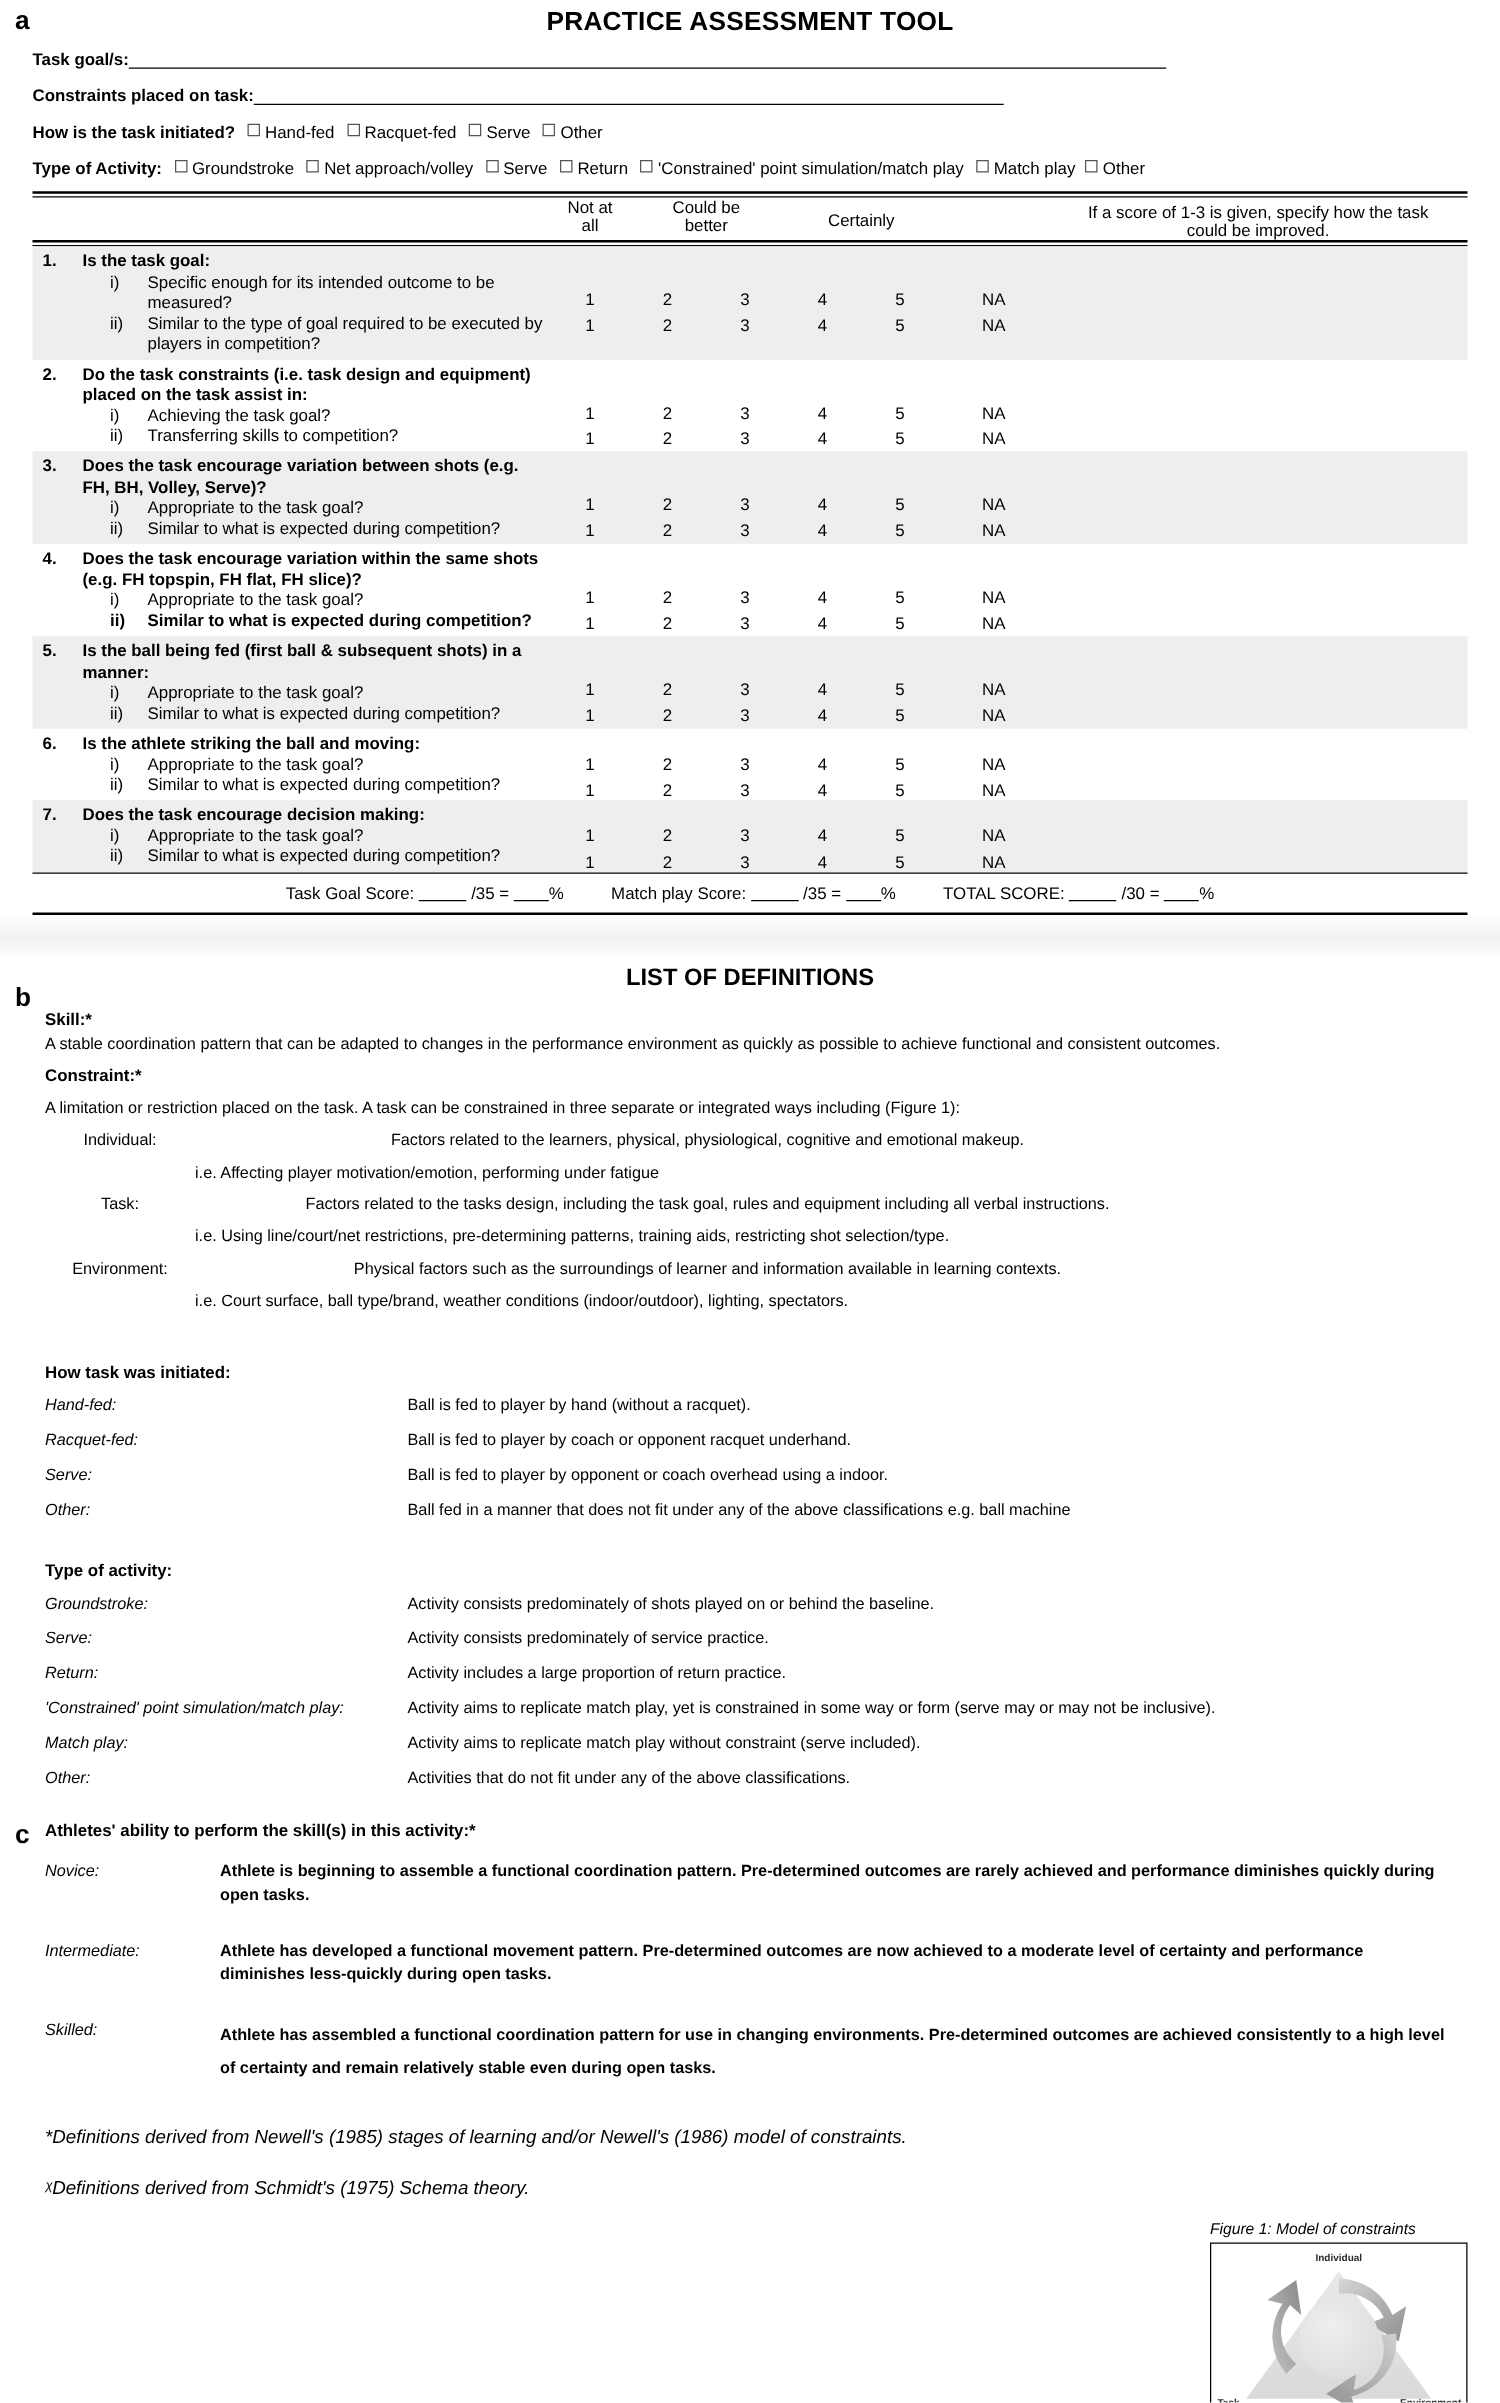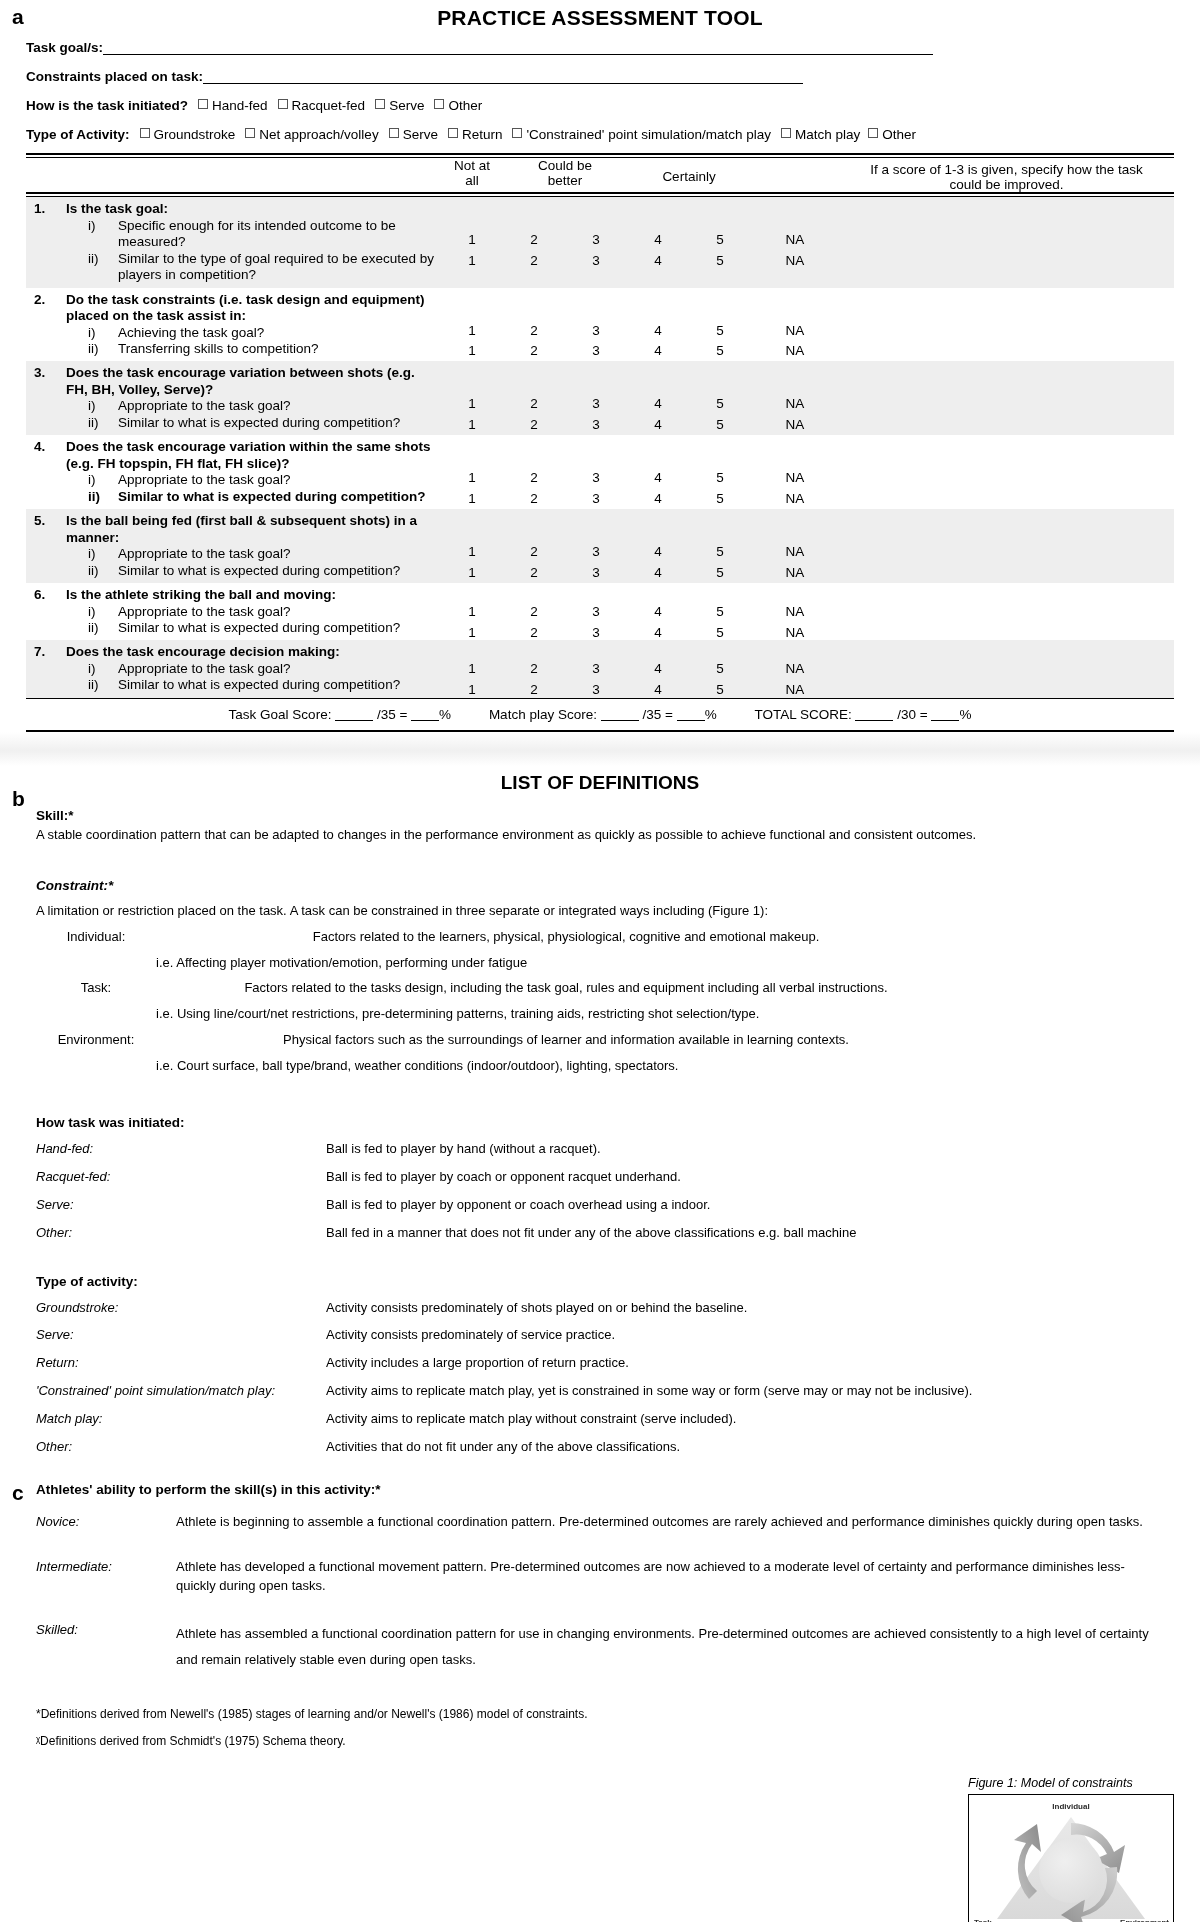--- a/index.html
+++ b/index.html
@@ -250,27 +250,28 @@
     margin-left: 10px;
   }
   .c-line {
     display: flex;
     font-size: 13px;
     margin-top: 16px;
     margin-left: 10px;
     line-height: 1.45;
   }
   .c-term { flex: 0 0 140px; font-style: italic; }
-  .c-desc { flex: 1; padding-right: 14px; }
+  .c-desc { flex: 1; padding-right: 14px; font-weight: bold; }
   .c-desc.loose { line-height: 2.0; }
 
   .footnotes { margin-left: 10px; margin-top: 34px; }
   .footnote {
-    font-size: 12px;
-    margin-top: 13px;
+    font-size: 15px;
+    margin-top: 24px;
+    font-style: italic;
   }
 </style>
 </head>
 <body>
 
 <div class="panel-a">
   <div class="panel-letter panel-letter-a">a</div>
   <div class="doc-title">PRACTICE ASSESSMENT TOOL</div>
 
   <div class="field-row">
@@ -661,21 +662,21 @@
 
 <div class="panel-gap"></div>
 
 <div class="panel-b">
   <div class="panel-letter panel-letter-b">b</div>
   <div class="sec-title">LIST OF DEFINITIONS</div>
 
   <div class="sub-head">Skill:*</div>
   <div class="para">A stable coordination pattern that can be adapted to changes in the performance environment as quickly as possible to achieve functional and consistent outcomes.</div>
 
-  <div class="sub-head" style="margin-top:34px;font-style:italic;">Constraint:*</div>
+  <div class="sub-head" style="margin-top:9px;">Constraint:*</div>
   <div class="para" style="margin-top:10px;">A limitation or restriction placed on the task. A task can be constrained in three separate or integrated ways including (Figure 1):</div>
 
   <div class="defs-block" style="max-width:940px;">
     <div class="def-line">
       <span class="def-term">Individual:</span>
       <span class="def-desc">Factors related to the learners, physical, physiological, cognitive and emotional makeup.</span>
     </div>
     <div class="ie-line">i.e. Affecting player motivation/emotion, performing under fatigue</div>
 
     <div class="def-line">

